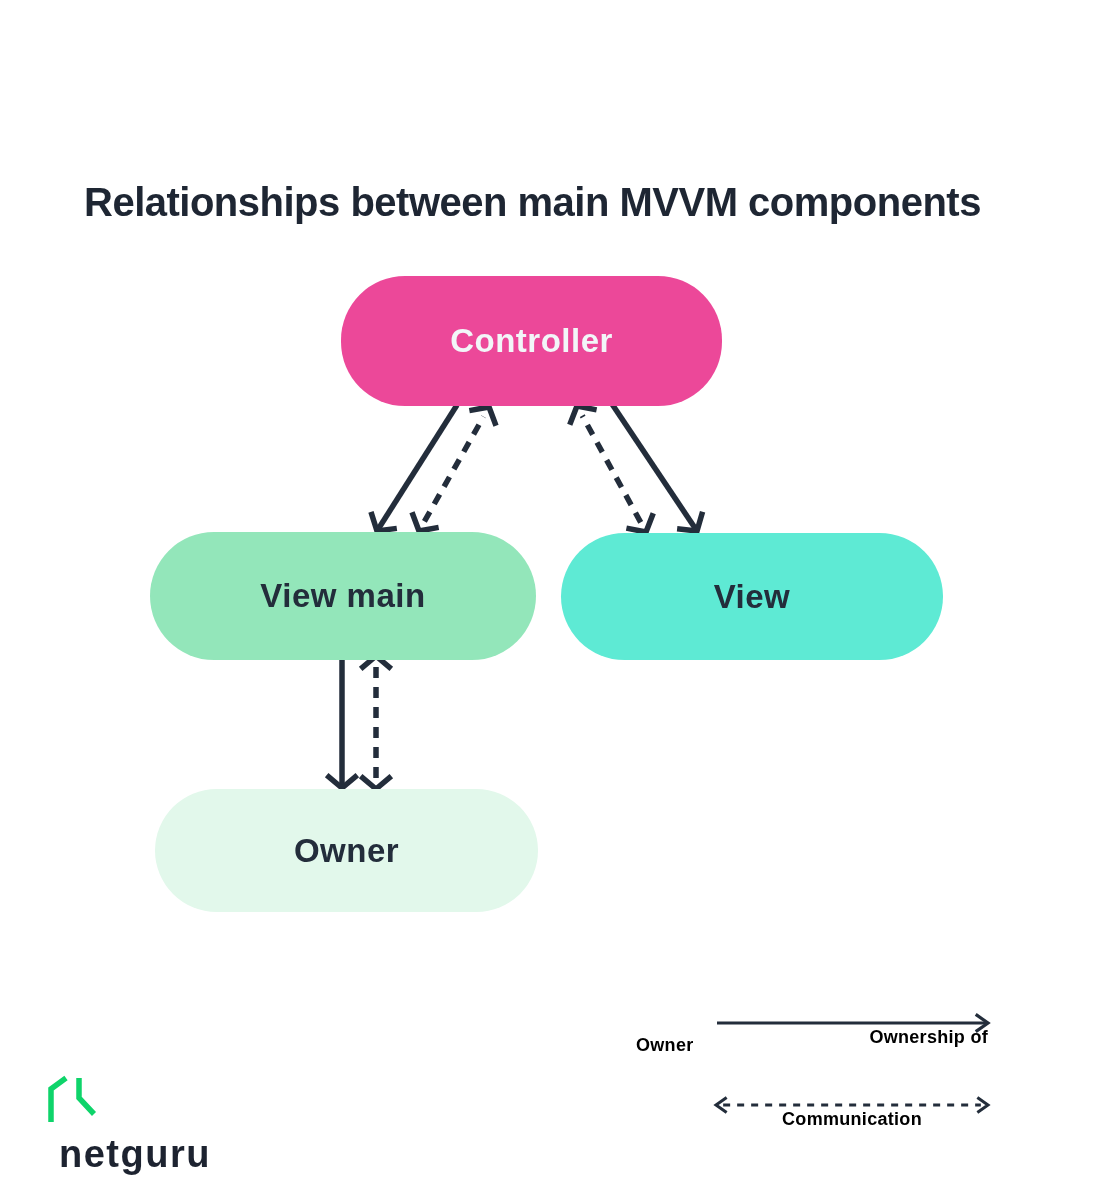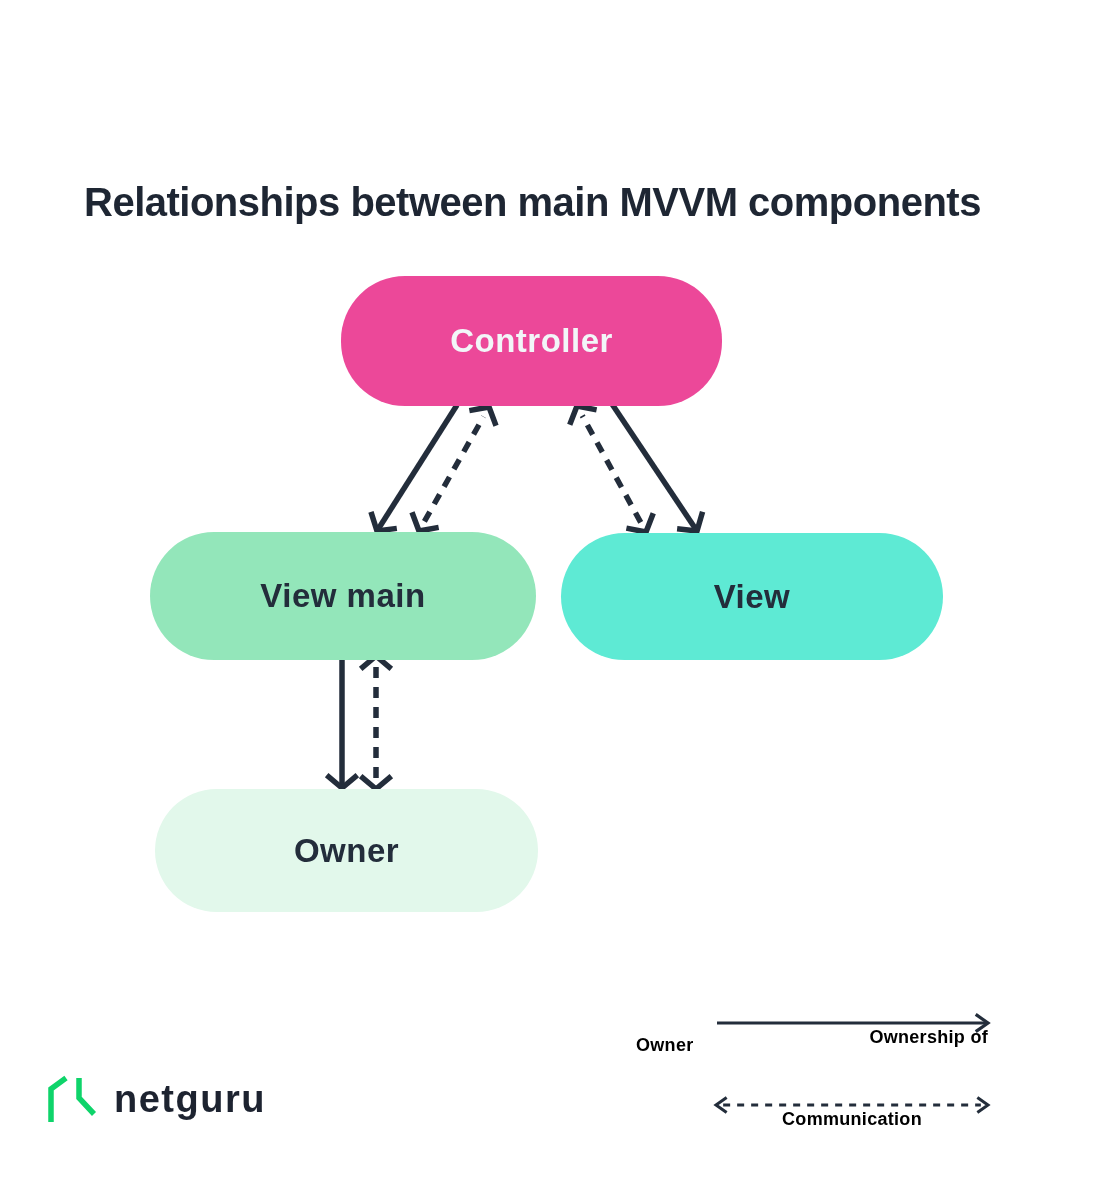--- a/index.html
+++ b/index.html
@@ -19,21 +19,21 @@
   .node-view-model{left:150px;top:532px;width:386px;height:128px;background:#93e6ba;color:#232d3b;}
   .node-view{left:561px;top:533px;width:382px;height:127px;background:#5eead4;color:#232d3b;}
   .node-model{left:155px;top:789px;width:383px;height:123px;background:#e2f8eb;color:#232d3b;}
   #arrow-layer{position:absolute;left:0;top:0;width:1094px;height:1200px;}
   .legend-label{
     position:absolute;font-weight:bold;color:#000000;font-size:18px;letter-spacing:0.3px;margin-top:30px;
   }
   .legend-owner{left:636px;top:1005px;}
   .legend-ownership{left:717px;top:997px;width:271px;text-align:right;}
   .legend-communication{left:716px;top:1079px;width:272px;text-align:center;}
-  .logo{position:absolute;left:45px;top:1072px;display:flex;align-items:flex-start;}
+  .logo{position:absolute;left:45px;top:1072px;display:flex;align-items:flex-start;flex-direction:column;}
   .logo-mark{width:55px;height:55px;}
   .logo-text{
     margin-left:14px;font-size:38px;font-weight:bold;color:#1d2330;letter-spacing:1.5px;
     line-height:55px;
   }
 </style>
 </head>
 <body>
 
 <div class="canvas">

